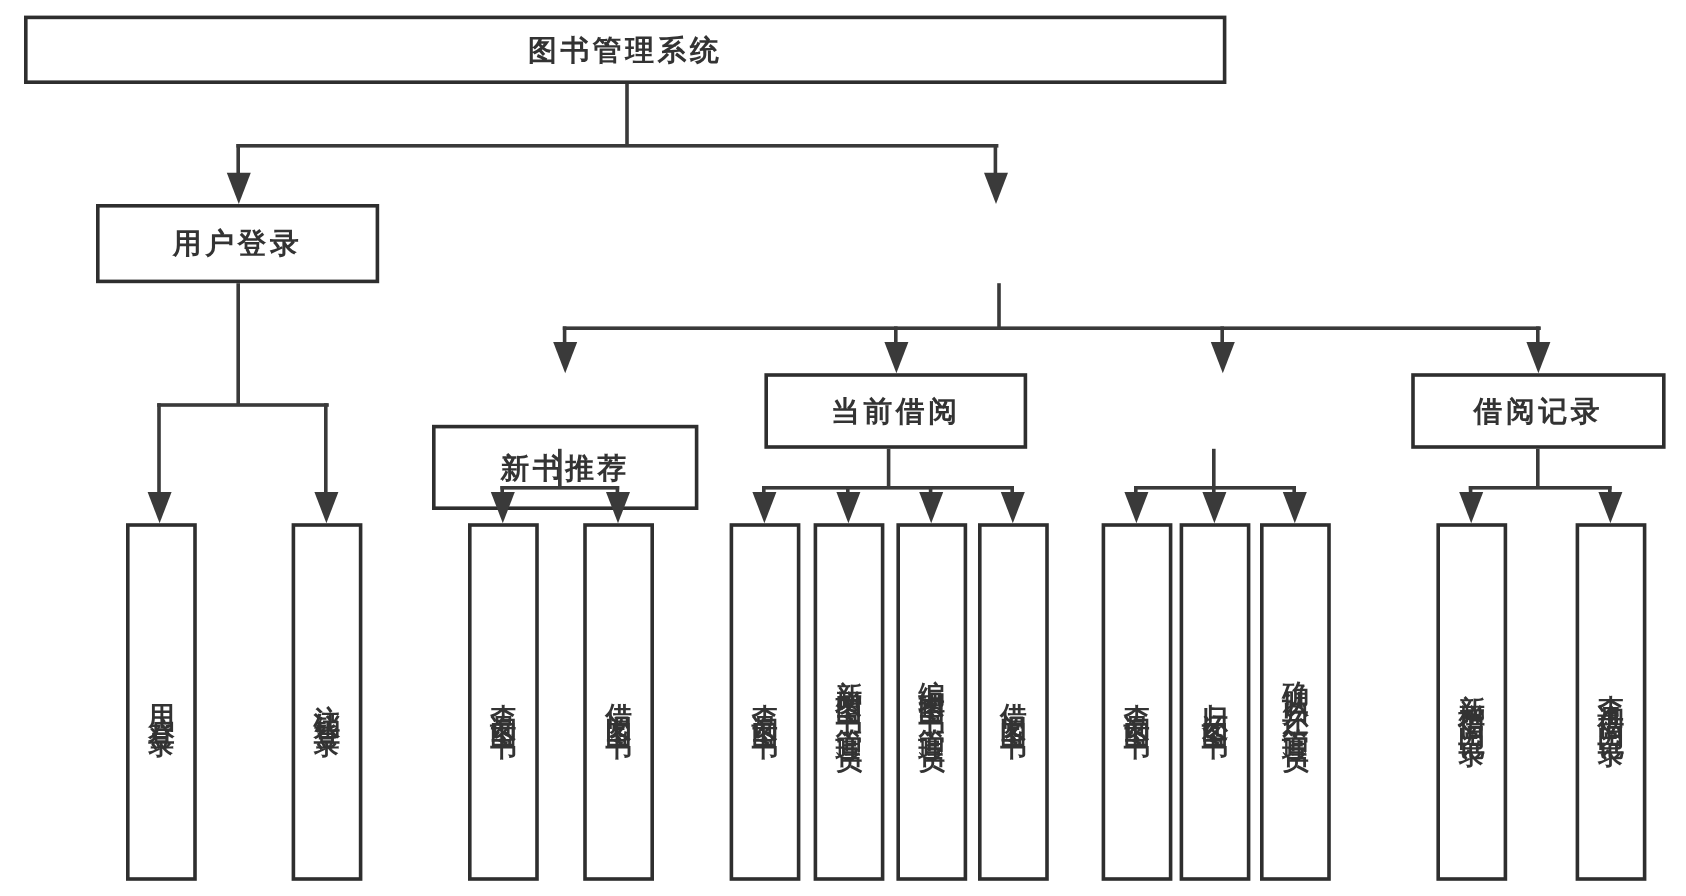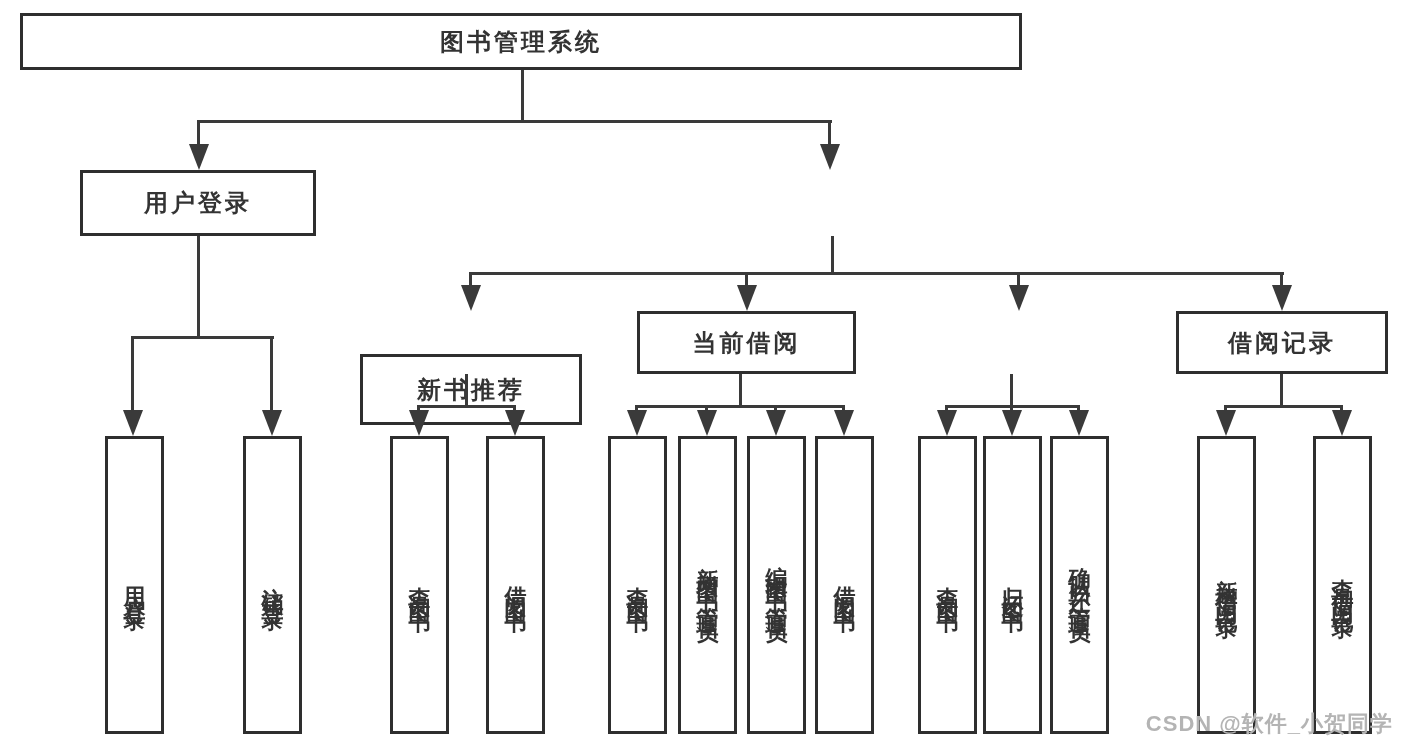--- a/index.html
+++ b/index.html
@@ -182,15 +182,14 @@
     <span>确认归还（管理员）</span>
   </div>
 
   <div class="leaf" style="left:1197px;">
     <span>新增借阅记录</span>
   </div>
   <div class="leaf" style="left:1313px;">
     <span>查询借阅记录</span>
   </div>
 
-  <div class="watermark">CSDN @软件_小贺同学</div>
 
 </div>
 
 </body></html>

